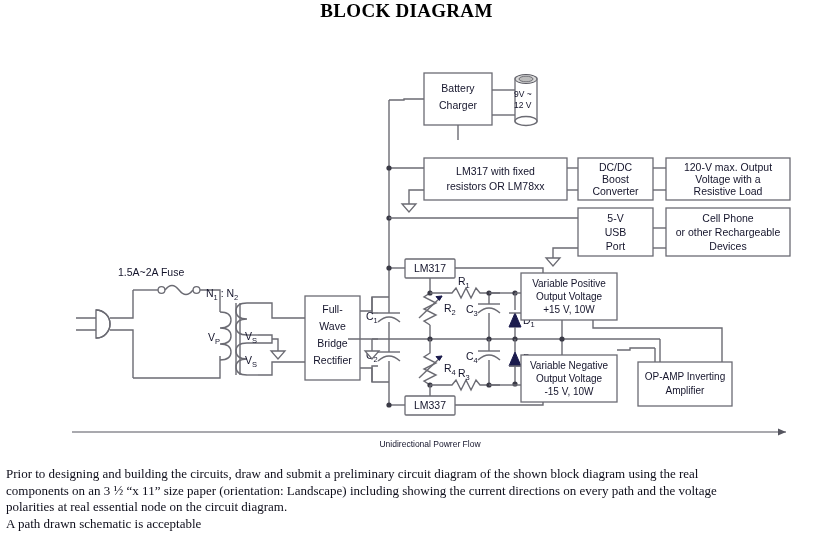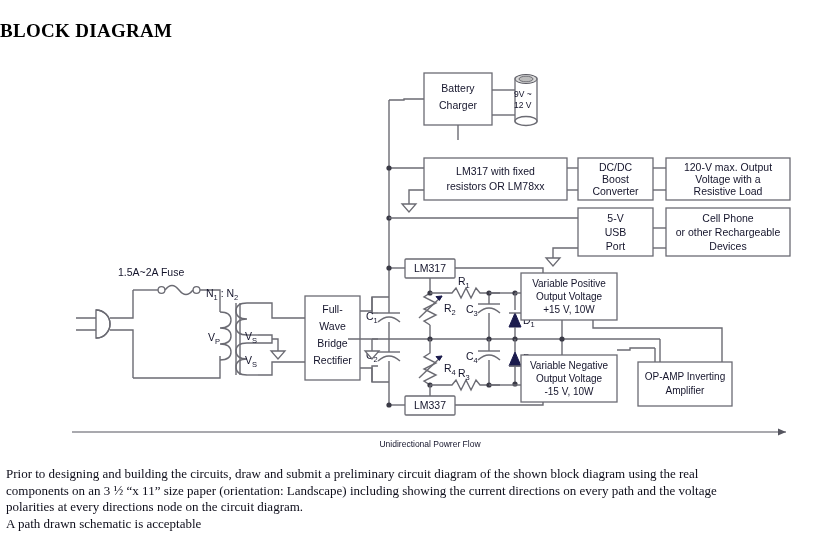--- a/index.html
+++ b/index.html
@@ -1,19 +1,19 @@
 <!DOCTYPE html>
 <html><head>
 <meta charset="utf-8">
 <style>
   html,body{margin:0;padding:0;background:#ffffff;}
   body{width:813px;height:541px;overflow:hidden;
        font-family:"Liberation Sans",sans-serif;color:#1a1a2e;}
   #root{position:relative;width:813px;height:541px;}
-  .title{position:absolute;left:0;top:20px;width:813px;text-align:left;
+  .title{position:absolute;left:0;top:0;width:813px;text-align:center;
          font-family:"Liberation Serif",serif;font-weight:bold;font-size:19px;
          letter-spacing:.3px;color:#000;}
   svg{position:absolute;left:0;top:0;}
   .wire{stroke:#6b6b73;stroke-width:1.4;fill:none;}
   .blk{fill:#ffffff;stroke:#6b6b73;stroke-width:1.3;}
   .blktxt{font-family:"Liberation Sans",sans-serif;font-size:10.5px;
           fill:#14142b;text-anchor:middle;}
   .blktxt.sm{font-size:10px;}
   .lbl{font-family:"Liberation Sans",sans-serif;font-size:10.5px;fill:#14142b;}
   .sub{font-size:7.5px;}
@@ -325,17 +325,17 @@
       <line x1="72" y1="432" x2="786" y2="432" stroke="#55555f" stroke-width="1.2"></line>
       <path d="M786,432 L778,428.5 L778,435.5 Z" fill="#55555f"></path>
     </g>
     <text class="flowlbl" x="430" y="447">Unidirectional Powrer Flow</text>
 
   </svg>
 
   <div class="para">
     <div>Prior to designing and building the circuits, draw and submit a preliminary circuit diagram of the shown block diagram using the real</div>
     <div>components on an 3 ½ “x 11” size paper (orientation: Landscape) including showing the current directions on every path and the voltage</div>
-    <div>polarities at every directions node on the circuit diagram.</div>
+    <div>polarities at real essential node on the circuit diagram.</div>
     <div>A path drawn schematic is acceptable</div>
   </div>
 
 </div>
 
 </body></html>

